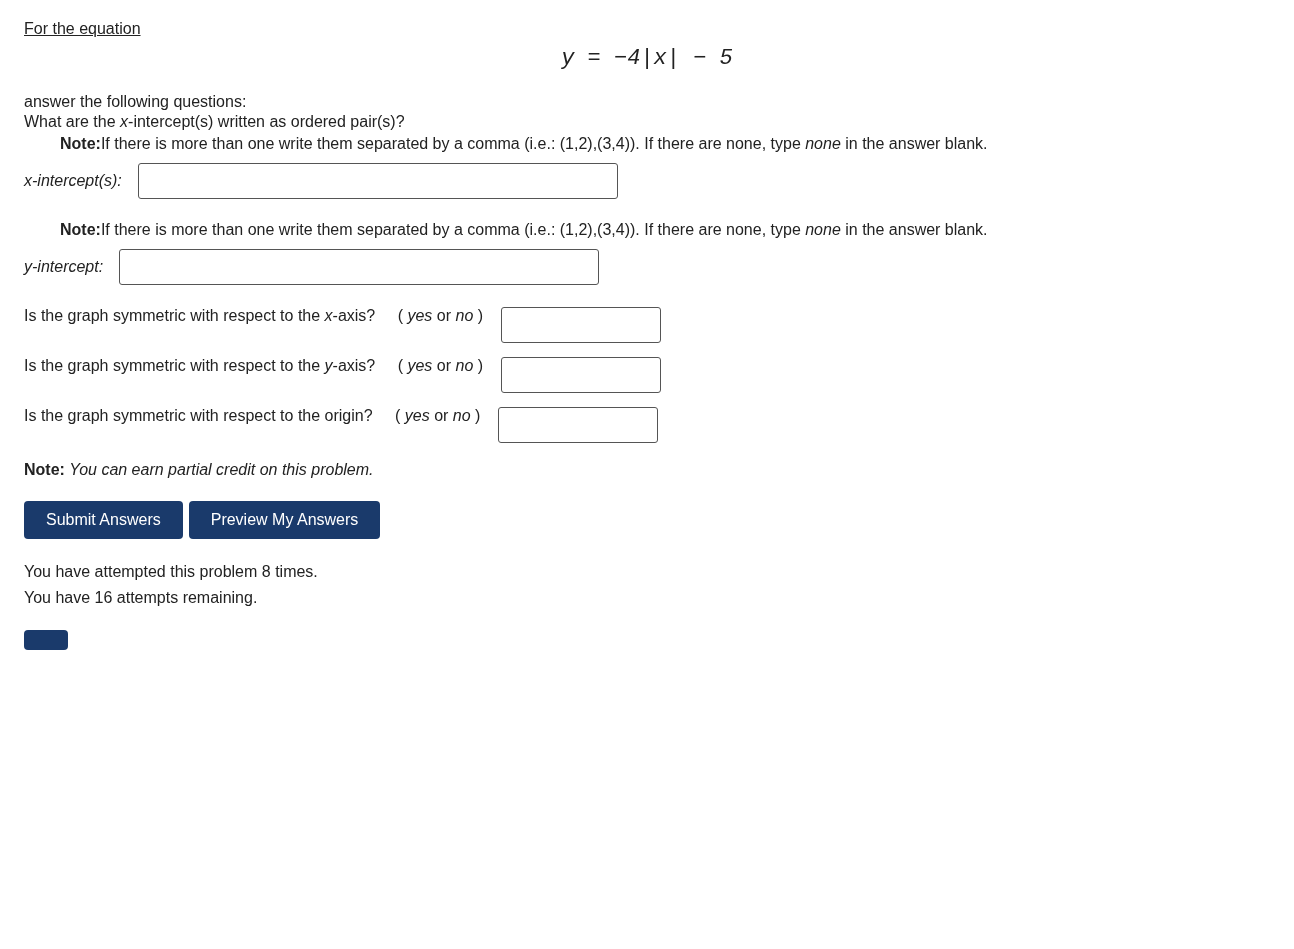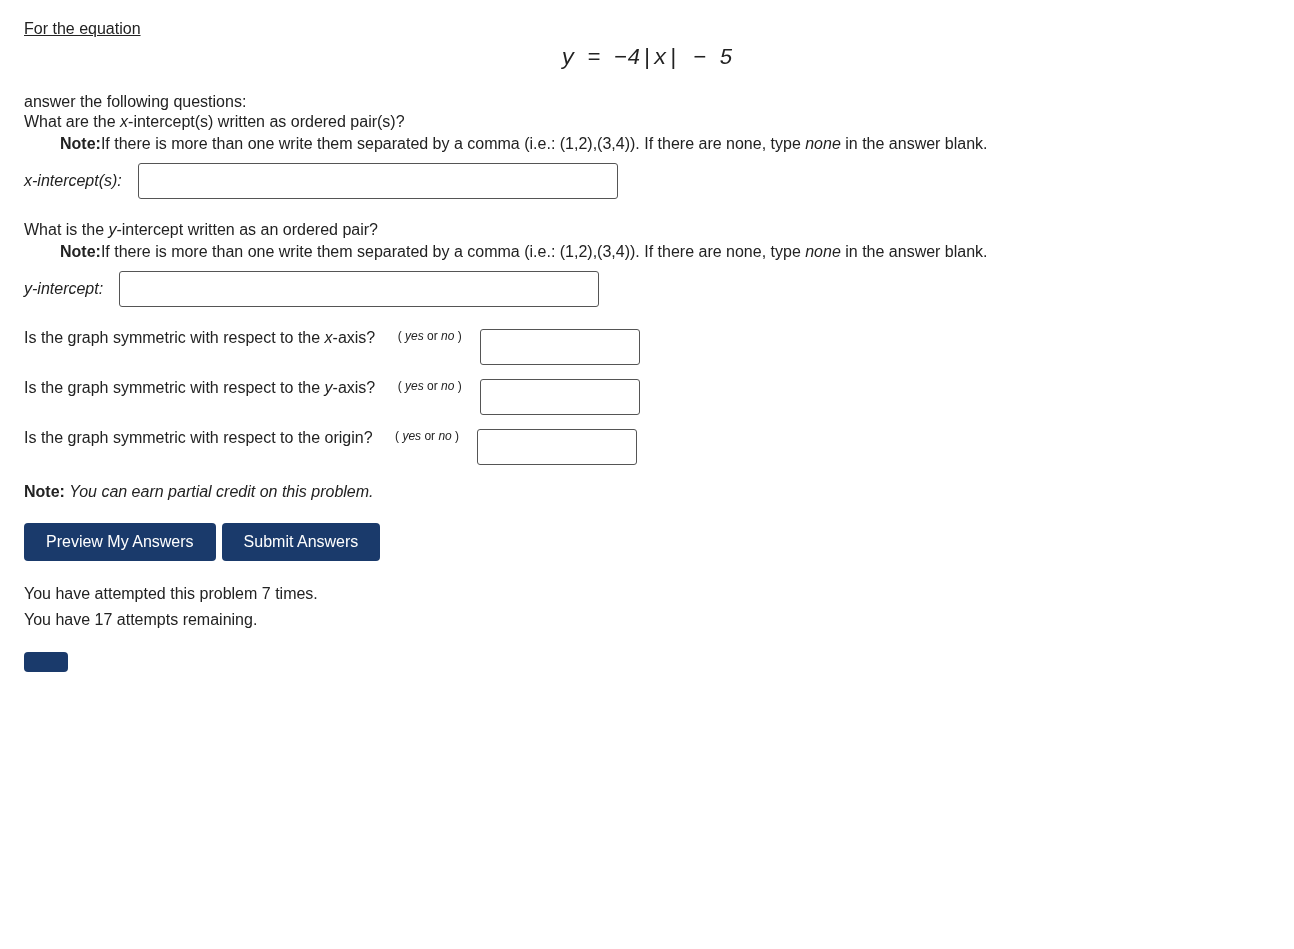--- a/index.html
+++ b/index.html
@@ -106,21 +106,21 @@
 
     .symmetry-row {
       display: flex;
       align-items: flex-start;
       gap: 18px;
       margin-bottom: 14px;
       font-size: 16px;
     }
 
     .symmetry-row .options-text {
-      font-size: 12px;
+      font-size: 16px;
     }
 
     .symmetry-row .options-text em {
       font-style: italic;
     }
 
     .partial-credit-note {
       font-size: 16px;
       margin-bottom: 22px;
     }
@@ -192,23 +192,20 @@
     <strong>Note:</strong><span>If there is more than one write them separated by a comma (i.e.: (1,2),(3,4)). If there are none, type </span><em>none</em><span> in the answer blank.</span>
   </p>
   <div class="input-row">
     <span class="input-label"><em>x</em>-intercept(s):</span>
     <input type="text" class="text-input-wide" value="" style="">
   </div>
 </div>
 
 
 <div class="question-section">
-  <p class="question-text">
-    What is the <em>y</em>-intercept written as an ordered pair?
-  </p>
   <p class="note-text">
     <strong>Note:</strong><span>If there is more than one write them separated by a comma (i.e.: (1,2),(3,4)). If there are none, type </span><em>none</em><span> in the answer blank.</span>
   </p>
   <div class="input-row">
     <span class="input-label"><em>y</em>-intercept:</span>
     <input type="text" class="text-input-wide" value="" style="">
   </div>
 </div>
 
 
@@ -240,27 +237,27 @@
 
 </div>
 
 
 <p class="partial-credit-note">
   <strong>Note:</strong> <em>You can earn partial credit on this problem.</em>
 </p>
 
 
 <div class="button-row">
+  <button class="btn-dark">Submit Answers</button>
   <button class="btn-dark">Preview My Answers</button>
-  <button class="btn-dark">Submit Answers</button>
 </div>
 
 
 <div class="attempts-text">
-  <div>You have attempted this problem 7 times.</div>
-  <div>You have 17 attempts remaining.</div>
+  <div>You have attempted this problem 8 times.</div>
+  <div>You have 16 attempts remaining.</div>
 </div>
 
 
 <button class="bottom-btn"></button>
 
 
 
 
 </body></html>

